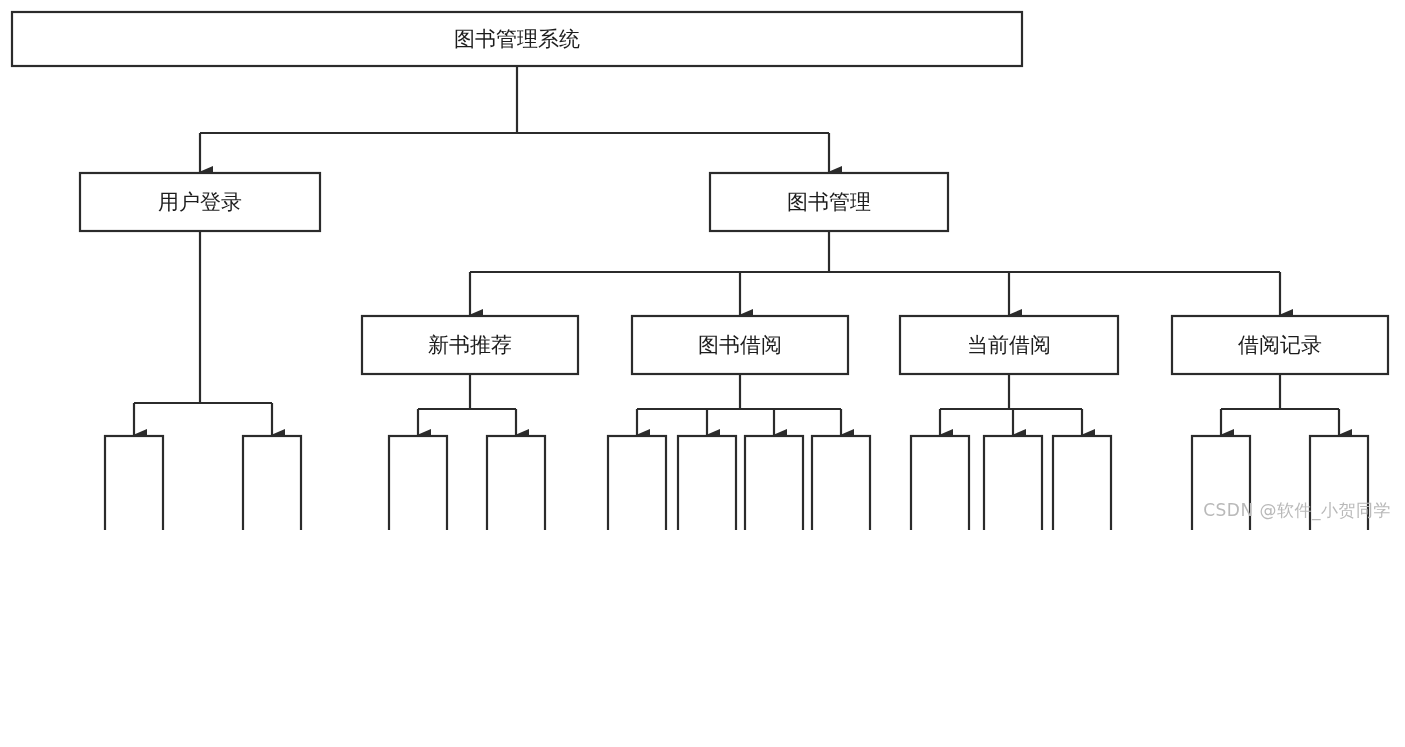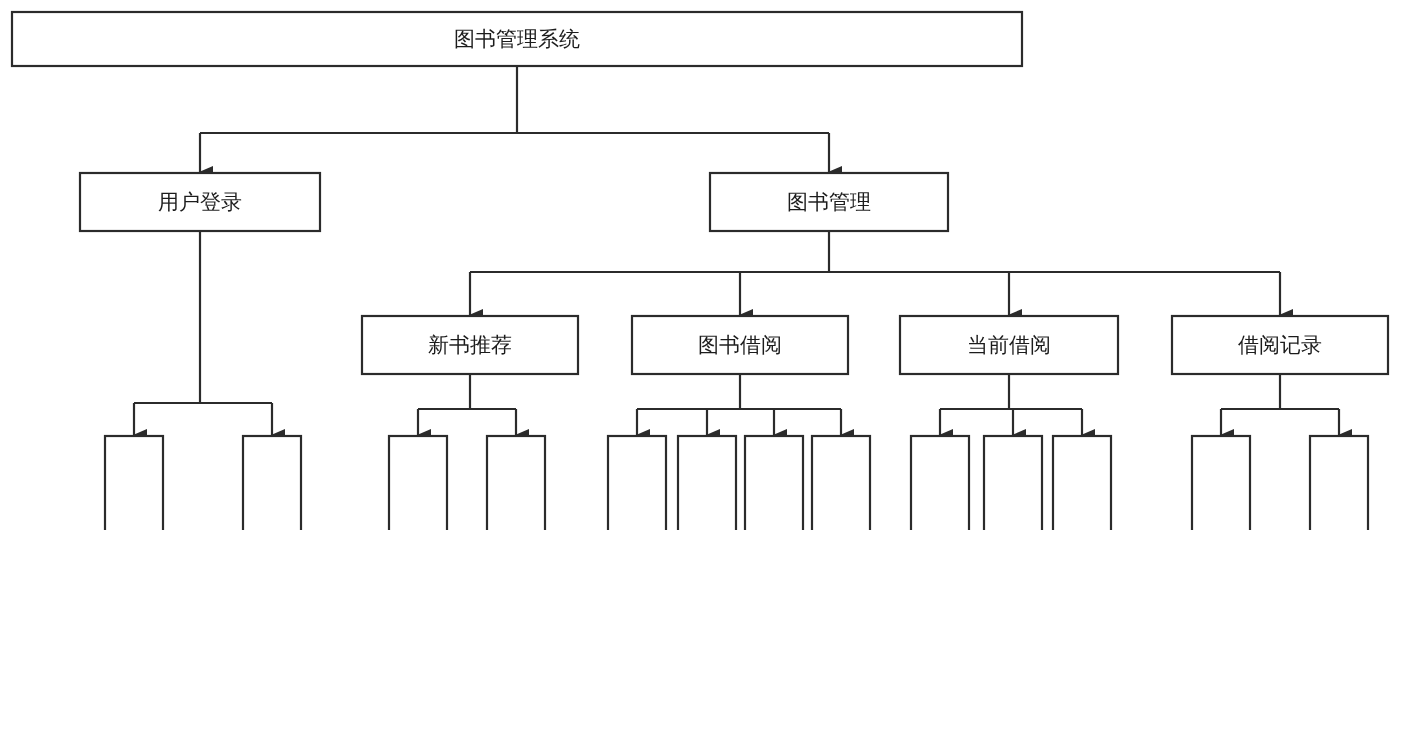--- a/index.html
+++ b/index.html
@@ -152,13 +152,14 @@
       <div class="node-label-v" style="left: 679px; width: 56px; top: 446px; height: 279px; display: flex; align-items: center; justify-content: center;">新增图书（管理员）</div>
       <div class="node-label-v" style="left: 746px; width: 56px; top: 446px; height: 279px; display: flex; align-items: center; justify-content: center;">编辑图书（管理员）</div>
       <div class="node-label-v" style="left: 813px; width: 56px; top: 446px; height: 279px; display: flex; align-items: center; justify-content: center;">借阅图书</div>
       <div class="node-label-v" style="left: 912px; width: 56px; top: 446px; height: 279px; display: flex; align-items: center; justify-content: center;">查询图书</div>
       <div class="node-label-v" style="left: 985px; width: 56px; top: 446px; height: 279px; display: flex; align-items: center; justify-content: center;">归还图书</div>
       <div class="node-label-v" style="left: 1054px; width: 56px; top: 446px; height: 279px; display: flex; align-items: center; justify-content: center;">确认归还（管理员）</div>
       <div class="node-label-v" style="left: 1193px; width: 56px; top: 446px; height: 279px; display: flex; align-items: center; justify-content: center;">新增借阅记录</div>
       <div class="node-label-v" style="left: 1311px; width: 56px; top: 446px; height: 279px; display: flex; align-items: center; justify-content: center;">查询借阅记录</div>
     </div>
 
+  <div class="watermark">CSDN @软件_小贺同学</div>
 </div>
 
 </body></html>

